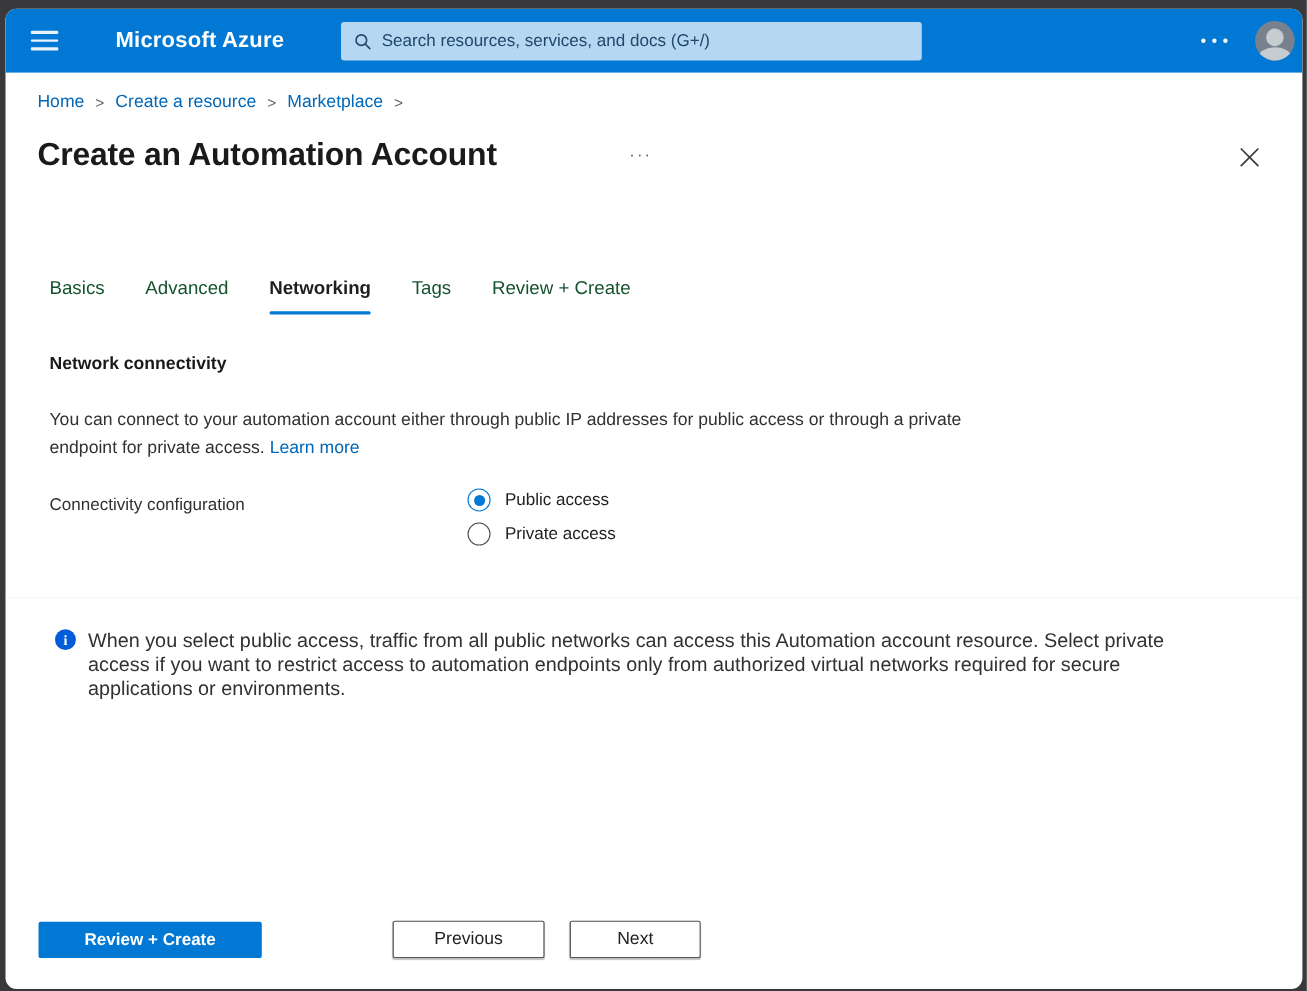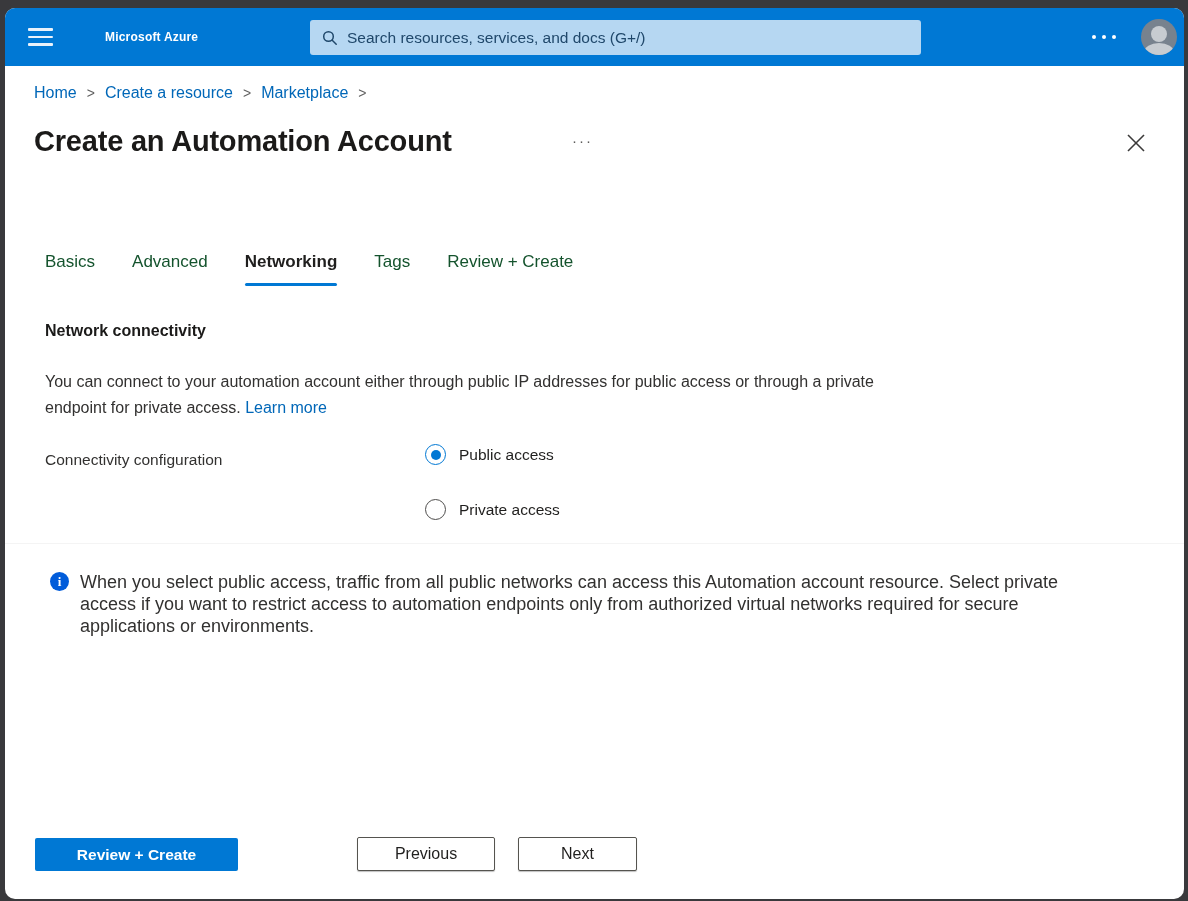--- a/index.html
+++ b/index.html
@@ -19,24 +19,24 @@
     position:absolute; left:0; top:0; width:100%; height:58px;
     background:#0078d4;
   }
   .hamburger {
     position:absolute; left:23px; top:17px; width:34px; height:24px;
     display:flex; flex-direction:column; justify-content:center; gap:5px; cursor:pointer;
   }
   .hamburger span { display:block; width:25px; height:2.5px; background:#e9f2fb; border-radius:1px; }
   .brand {
     position:absolute; left:100px; top:0; height:58px; display:flex; align-items:center;
-    color:#ffffff; font-size:12px; font-weight:bold; letter-spacing:0.2px;
+    color:#ffffff; font-size:20px; font-weight:bold; letter-spacing:0.2px;
   }
   .searchbox {
-    position:absolute; left:305px; top:12px; width:611px; height:35px;
+    position:absolute; left:305px; top:12px; width:528px; height:35px;
     background:#b6d7f2; border-radius:3px; display:flex; align-items:center;
     padding-left:12px; gap:9px; cursor:text;
   }
   .searchbox .ph { color:#20486b; font-size:15.5px; }
   .search-glyph { display:flex; align-items:center; }
   .topbar-more {
     position:absolute; right:68px; top:0; height:58px; display:flex; align-items:center; gap:6px; cursor:pointer;
   }
   .topbar-more i { width:4px; height:4px; border-radius:50%; background:#ffffff; display:block; }
   .avatar {
@@ -61,21 +61,21 @@
   .tab.selected { font-weight:bold; color:#201f1e; }
   .tab.selected::after {
     content:""; position:absolute; left:0; right:0; top:31px; height:3px;
     background:#0078d4; border-radius:2px;
   }
   
   .section-heading { position:absolute; left:40px; top:314px; font-size:16px; font-weight:bold; color:#1b1a19; }
   .intro { position:absolute; left:40px; top:361px; width:1060px; font-size:16px; line-height:26px; color:#323130; }
   .intro a { color:#0067b8; text-decoration:none; cursor:pointer;margin-top:23px; }
   .config-label { position:absolute; left:40px; top:443px; font-size:15.5px; color:#323130; }
-  .radio-group { position:absolute; left:420px; top:436px; display:flex; flex-direction:column; gap:34px; }
+  .radio-group { position:absolute; left:420px; top:436px; display:flex; flex-direction:column; gap:10px; }
   .radio-item { display:flex; align-items:center; gap:13px; cursor:pointer; }
   .radio-circle { width:21px; height:21px; border-radius:50%; background:#fff; flex:0 0 auto; position:relative; }
   .radio-circle.on { border:1.5px solid #0078d4; }
   .radio-circle.on::after {
     content:""; position:absolute; left:50%; top:50%; width:10px; height:10px; margin:-5px 0 0 -5px;
     border-radius:50%; background:#0078d4;
   }
   .radio-circle.off { border:1.5px solid #4e4d4c; }
   .radio-label { font-size:15.5px; color:#201f1e; }
   .divider { position:absolute; left:0; top:535px; width:100%; height:1px; background:#f4f4f4; }

